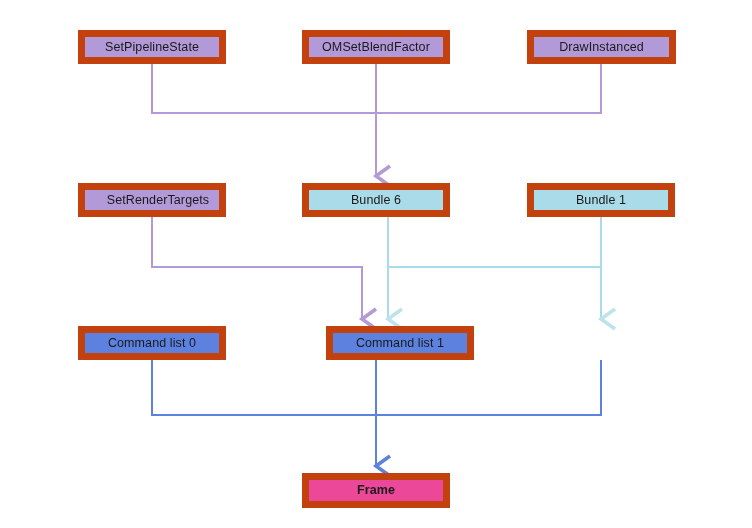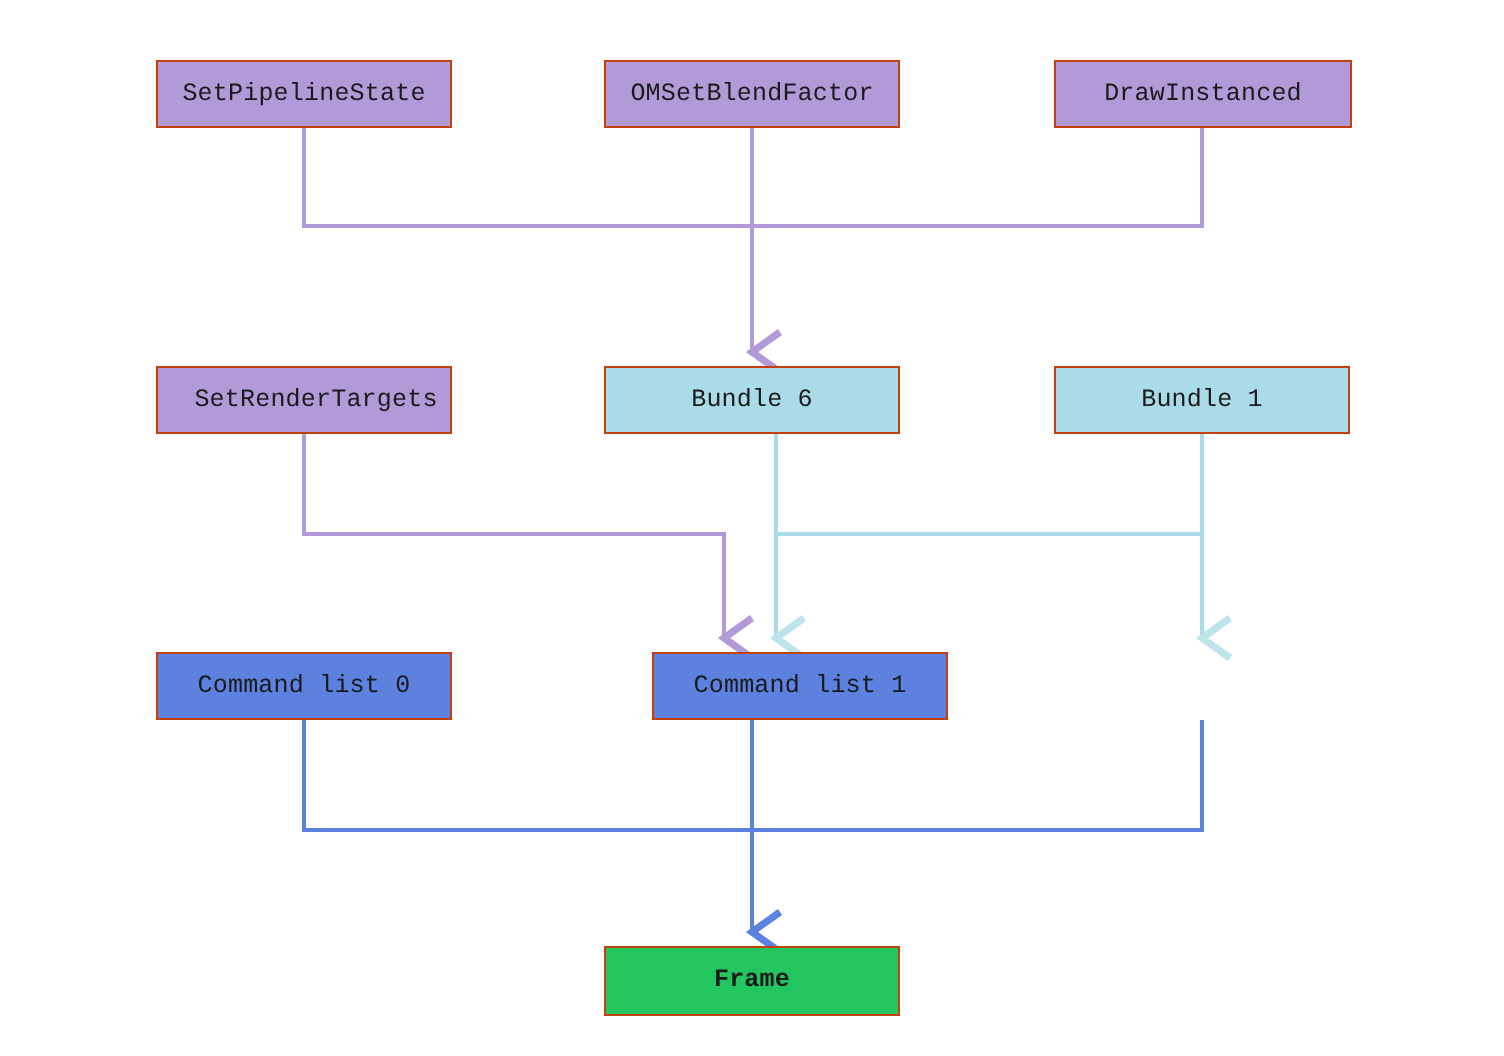--- a/index.html
+++ b/index.html
@@ -21,39 +21,38 @@
   #edge-layer {
     position: absolute;
     left: 0;
     top: 0;
     width: 752px;
     height: 528px;
   }
   .node {
     position: absolute;
     box-sizing: border-box;
-    border: 1px solid #c2410c;
+    border: 7px solid #c2410c;
     display: flex;
     align-items: center;
     justify-content: center;
     font-size: 12.5px;
     color: #1a1a1a;
     letter-spacing: 0.1px;
     line-height: 1;
     z-index: 5;
-    font-family: Liberation Mono, monospace;
   }
   .node-label {
     display: block;
     white-space: nowrap;
   }
   .n-api    { background: #b29ad8; }
   .n-bundle { background: #a9dbe8; }
   .n-cmd    { background: #5c81de; }
-  .n-frame  { background: #22c55e; font-weight: bold; }
+  .n-frame  { background: #ec4899; font-weight: bold; }
 </style>
 </head>
 <body>
 
 <div id="canvas">
 
   <svg id="edge-layer" width="752" height="528" viewBox="0 0 752 528" xmlns="http://www.w3.org/2000/svg">
 
     <defs>
       <marker id="arrow-purple" viewBox="0 0 12 12" refX="6" refY="9" markerWidth="12" markerHeight="12" orient="auto-start-reverse">

